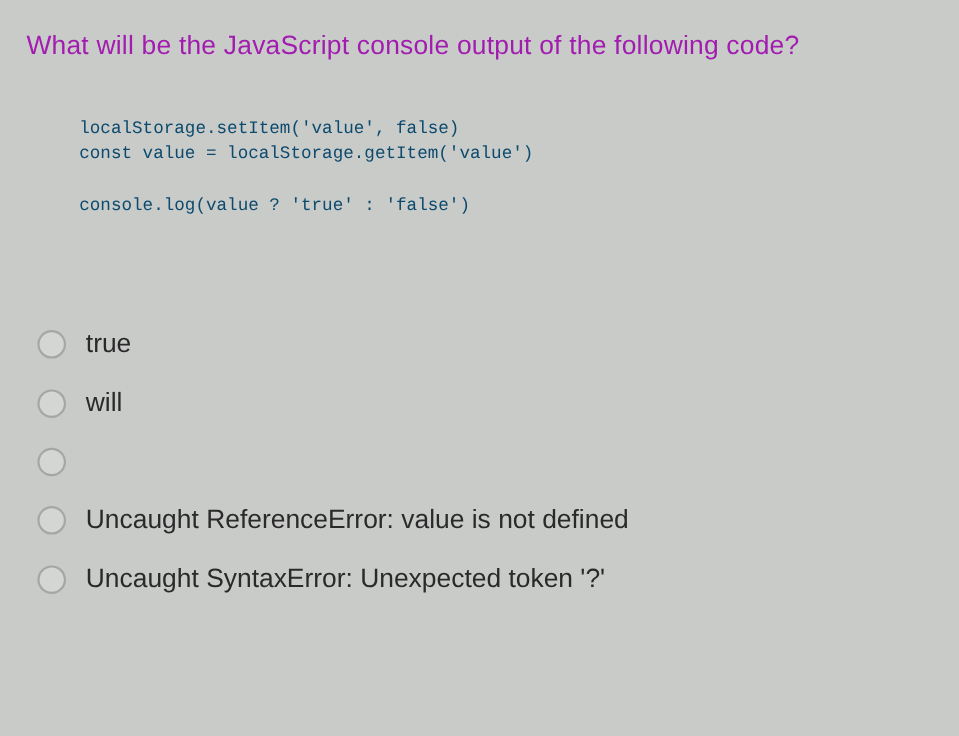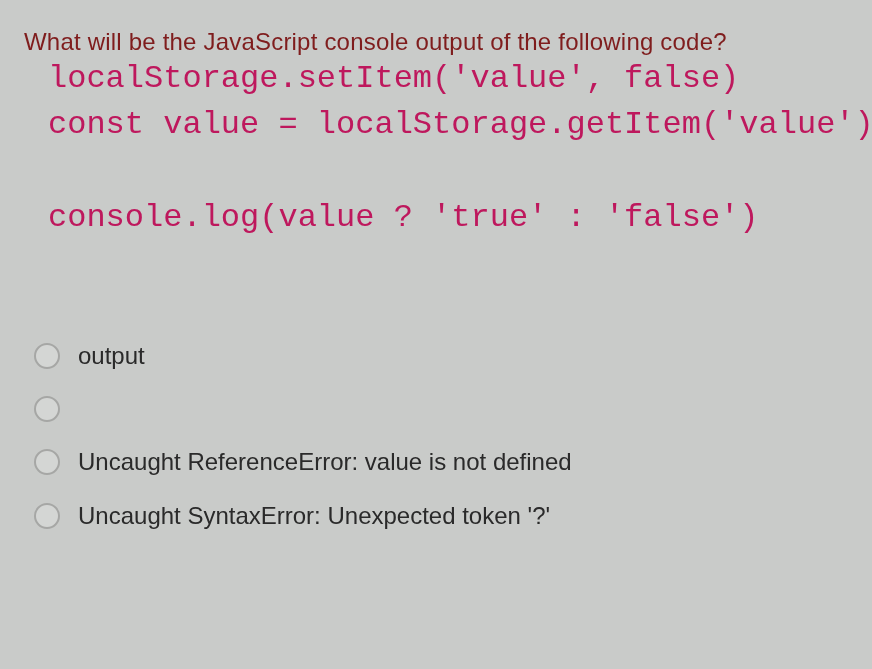--- a/index.html
+++ b/index.html
@@ -12,28 +12,29 @@
       height: 669px;
       background: #c9cbc9;
       font-family: -apple-system, BlinkMacSystemFont, "Segoe UI", Arial, sans-serif;
       color: #2a2a2a;
       padding: 28px 24px;
       overflow: hidden;
     }
     .question-text {
       font-size: 24px;
       font-weight: 400;
-      color: #7f1d1d;
+      color: #a21caf;
+      margin-bottom: 50px;
       letter-spacing: 0.2px;
     }
     .code-block {
       font-family: "Courier New", Courier, monospace;
-      font-size: 32px;
-      color: #be185d;
-      margin-left: 24px;
+      font-size: 16px;
+      color: #0c4a6e;
+      margin-left: 48px;
       margin-bottom: 100px;
       line-height: 1.45;
       white-space: pre;
     }
     .options {
       margin-left: 10px;
     }
     .option {
       display: flex;
       align-items: center;
@@ -60,21 +61,25 @@
 <div class="question-text">What will be the JavaScript console output of the following code?</div>
 
 <div class="code-block">localStorage.setItem('value', false)
 const value = localStorage.getItem('value')
 
 console.log(value ? 'true' : 'false')</div>
 
 <div class="options">
   <div class="option">
     <div class="radio"></div>
-    <div class="option-label">output</div>
+    <div class="option-label">true</div>
+  </div>
+  <div class="option">
+    <div class="radio"></div>
+    <div class="option-label">will</div>
   </div>
   <div class="option">
     <div class="radio"></div>
   </div>
   <div class="option">
     <div class="radio"></div>
     <div class="option-label">Uncaught ReferenceError: value is not defined</div>
   </div>
   <div class="option">
     <div class="radio"></div>

